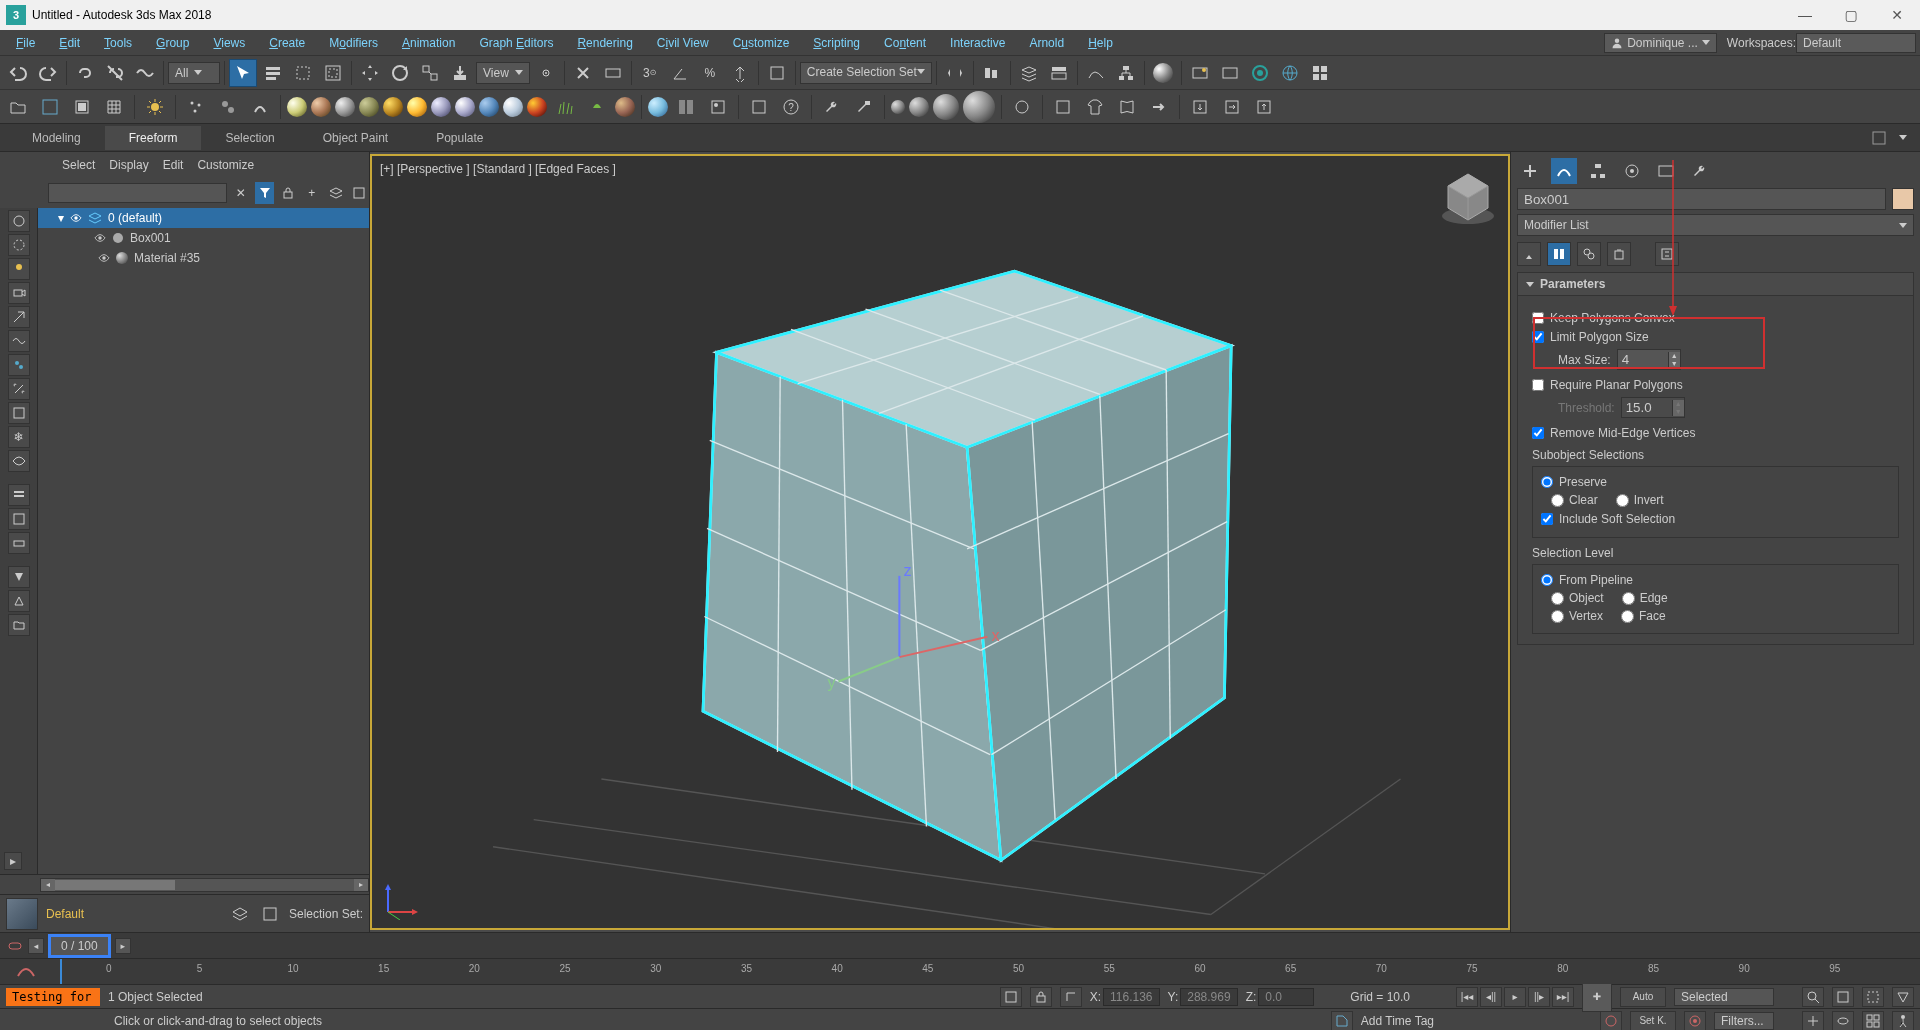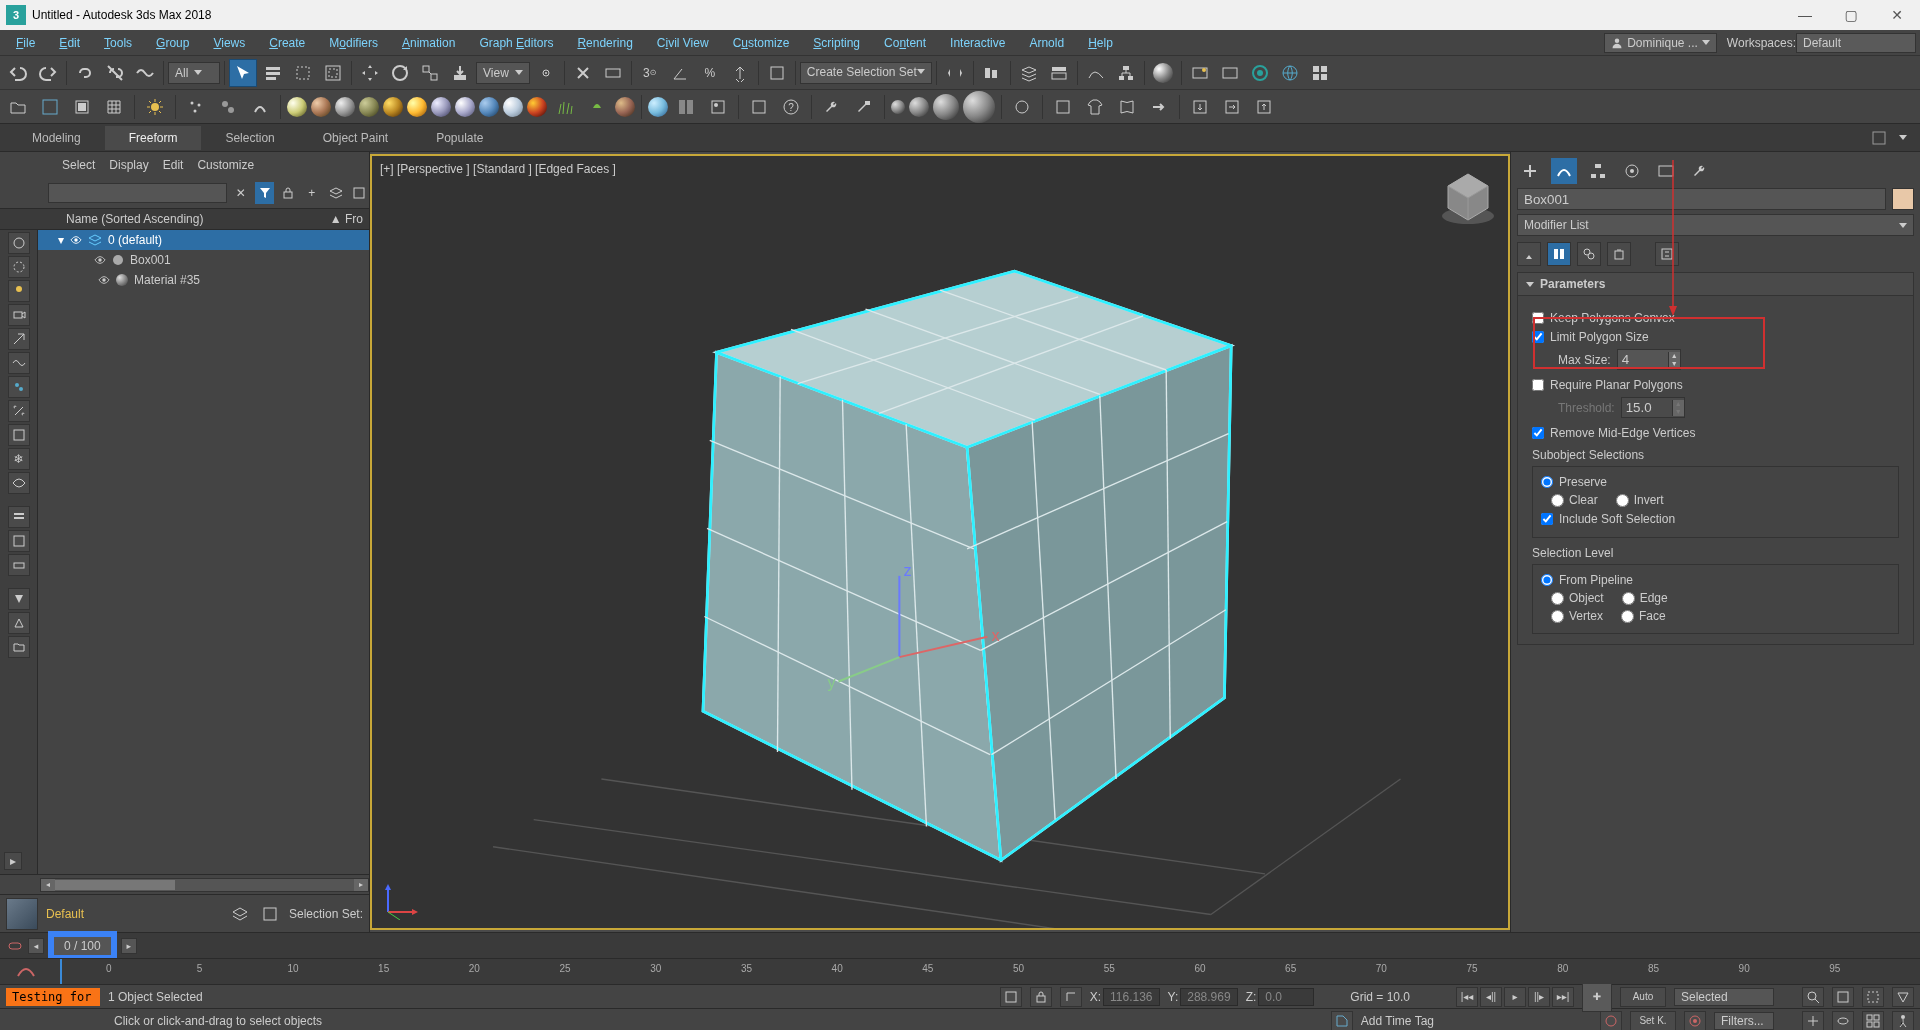--- a/index.html
+++ b/index.html
@@ -82,21 +82,21 @@
 .right .subhdr { margin:8px 0 4px 0; }
 .right .radiorow { display:flex; gap:18px; margin:4px 0 4px 10px; }
 .right .radiorow label { display:flex; align-items:center; gap:5px; }
 .right .hlbox { position:absolute; border:2px solid #d03030; pointer-events:none; }
 .right .hlarrow { position:absolute; pointer-events:none; }
 .footer1 { height:22px; background:#3a3a3a; display:flex; align-items:center; padding:0 6px; gap:6px; border-top:1px solid #2a2a2a; }
 .footer1 .scroll { flex:0 0 300px; height:14px; background:#555; border:1px solid #333; position:relative; margin-left:64px;}
 .footer1 .scroll .thumb { position:absolute; left:14px; top:1px; bottom:1px; width:120px; background:#777; }
 .footer1 .scroll .arr { position:absolute; top:0; bottom:0; width:14px; background:#666; display:flex; align-items:center; justify-content:center; font-size:8px;}
 .timebar { height:26px; background:#3a3a3a; display:flex; align-items:center; padding:0 6px; gap:4px; border-top:1px solid #2a2a2a; }
-.timebar .framebox { background:#555; padding:2px 10px; border:6px solid #3b82f6; min-width:60px; text-align:center; }
+.timebar .framebox { background:#555; padding:2px 10px; border:3px solid #3b82f6; min-width:60px; text-align:center; }
 .timebar .tarr { width:16px; height:16px; background:#555; border:1px solid #333; display:flex; align-items:center; justify-content:center; font-size:9px; }
 .timeline { height:26px; background:#3a3a3a; display:flex; align-items:center; border-top:1px solid #2a2a2a; position:relative; }
 .timeline .ticks { flex:1; position:relative; height:100%; margin-left:60px; }
 .timeline .tick { position:absolute; top:4px; font-size:10px; color:#aaa; }
 .timeline .marker { position:absolute; left:60px; top:0; width:2px; height:100%; background:#3a8ad8; }
 .status { height:24px; background:#444; display:flex; align-items:center; padding:0 6px; gap:8px; border-top:1px solid #2a2a2a; color:#ccc; }
 .status .msg { background:#f97316; color:#000; padding:2px 6px; font-family:monospace; width:94px; overflow:hidden; white-space:nowrap; }
 .status .coord { display:flex; align-items:center; gap:2px; }
 .status .coord .lbl { color:#ccc; }
 .status .coord .val { background:#3a3a3a; border:1px solid #2a2a2a; padding:1px 6px; min-width:56px; color:#888; }
@@ -557,24 +557,20 @@
       <div class="seicon">
           <svg width="14" height="14">
             <path d="M1 5l6-3 6 3-6 3zM1 9l6 3 6-3" fill="none" stroke="#ccc"></path>
           </svg>
         </div>
       <div class="seicon">
           <svg width="14" height="14">
             <rect x="2" y="2" width="10" height="10" fill="none" stroke="#ccc"></rect>
           </svg>
         </div>
-    </div>
-    <div class="sehdr">
-      <span>Name (Sorted Ascending)</span>
-      <span>▲ Fro</span>
     </div>
     <div class="setree">
       <div class="iconcol">
         <div class="ic">
             <svg width="14" height="14">
               <circle cx="7" cy="7" r="5" fill="none" stroke="#ccc"></circle>
             </svg>
           </div>
         <div class="ic">
             <svg width="14" height="14">

